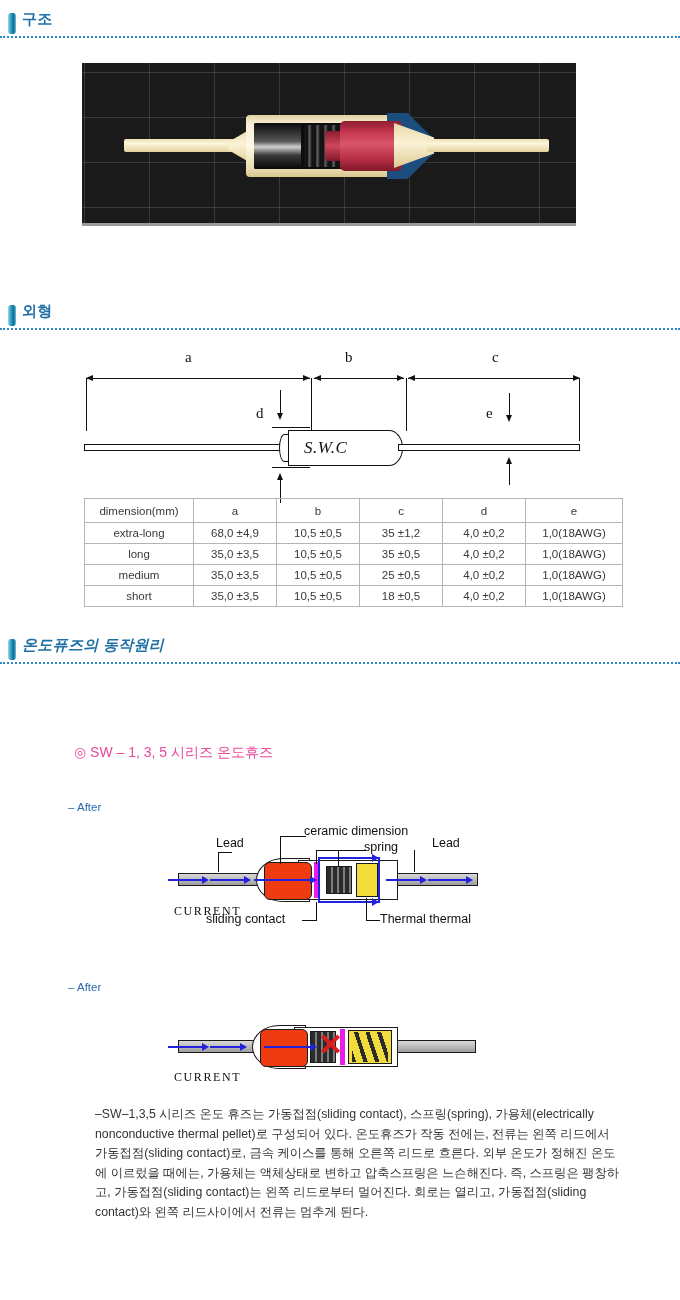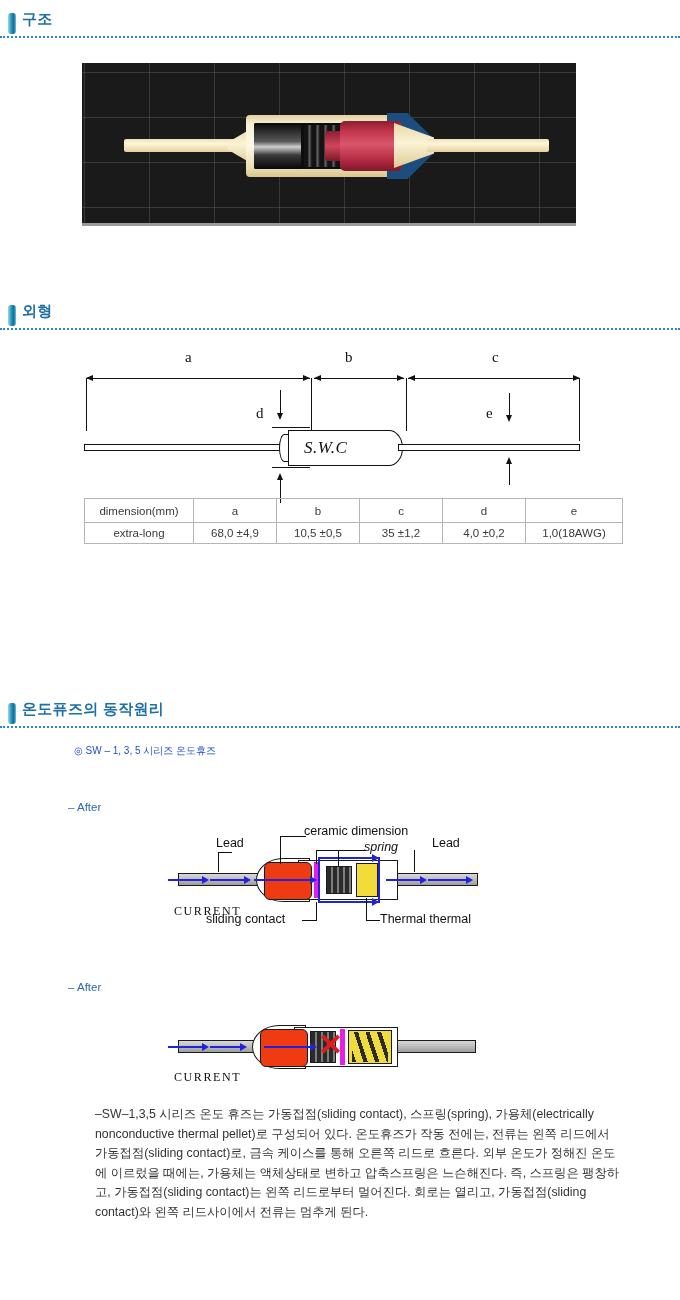--- a/index.html
+++ b/index.html
@@ -301,22 +301,22 @@
   .dim-table th { height: 15px; }
   .c0 { width: 104px; }
   .c1, .c2, .c3, .c4 { width: 78px; }
   .c5 { width: 92px; }
 
   
   .bullet-line {
     position: absolute;
     left: 74px;
     top: 744px;
-    font-size: 10px;
-    color: #1d4ed8;
+    font-size: 14px;
+    color: #ec4899;
     white-space: nowrap;
     text-align: right;
   }
   .step-label {
     position: absolute;
     left: 68px;
     font-size: 11.5px;
     color: #2a6aae;
     white-space: nowrap;
   }
@@ -504,24 +504,48 @@
   </thead>
   <tbody>
     <tr>
       <td>extra-long</td>
       <td>68,0 ±4,9</td>
       <td>10,5 ±0,5</td>
       <td>35 ±1,2</td>
       <td>4,0 ±0,2</td>
       <td>1,0(18AWG)</td>
     </tr>
+    <tr>
+      <td>long</td>
+      <td>35,0 ±3,5</td>
+      <td>10,5 ±0,5</td>
+      <td>35 ±0,5</td>
+      <td>4,0 ±0,2</td>
+      <td>1,0(18AWG)</td>
+    </tr>
+    <tr>
+      <td>medium</td>
+      <td>35,0 ±3,5</td>
+      <td>10,5 ±0,5</td>
+      <td>25 ±0,5</td>
+      <td>4,0 ±0,2</td>
+      <td>1,0(18AWG)</td>
+    </tr>
+    <tr>
+      <td>short</td>
+      <td>35,0 ±3,5</td>
+      <td>10,5 ±0,5</td>
+      <td>18 ±0,5</td>
+      <td>4,0 ±0,2</td>
+      <td>1,0(18AWG)</td>
+    </tr>
   </tbody>
 </table>
 
-<div class="section-header" style="top:690px;">
+<div class="section-header" style="top:626px;font-style:italic;">
   <div class="hdr-icon"></div>
   <div class="hdr-title">온도퓨즈의 동작원리</div>
   <div class="hdr-rule"></div>
 </div>
 
 <div class="bullet-line">◎ SW – 1, 3, 5 시리즈 온도휴즈</div>
 <div class="step-label step-before">– After</div>
 
 <div class="schem" style="left:168px; top:828px; width:320px; height:100px;">
 
@@ -564,21 +588,21 @@
   <div class="leader" style="left:170px; top:22px; width:1px; height:16px;"></div>
   <div class="leader" style="left:148px; top:22px; width:50px; height:1px;"></div>
   <div class="leader" style="left:246px; top:22px; width:1px; height:22px;"></div>
   <div class="leader" style="left:148px; top:74px; width:1px; height:18px;"></div>
   <div class="leader" style="left:134px; top:92px; width:15px; height:1px;"></div>
   <div class="leader" style="left:198px; top:70px; width:1px; height:22px;"></div>
   <div class="leader" style="left:198px; top:92px; width:14px; height:1px;"></div>
 
   <div class="sch-text" style="left:48px;  top:8px;">Lead</div>
   <div class="sch-text" style="left:136px; top:-4px;">ceramic dimension</div>
-  <div class="sch-text" style="left:196px; top:12px;font-style:italic;">spring</div>
+  <div class="sch-text" style="left:196px; top:12px;">spring</div>
   <div class="sch-text" style="left:264px; top:8px;">Lead</div>
   <div class="sch-current" style="left:6px; top:76px;">CURRENT</div>
   <div class="sch-text" style="left:38px;  top:84px;">sliding contact</div>
   <div class="sch-text" style="left:212px; top:84px;">Thermal thermal</div>
 </div>
 
 <div class="step-label step-after">– After</div>
 
 <div class="schem" style="left:168px; top:1008px; width:320px; height:70px;">
   <div class="sch-lead" style="left:10px;  top:32px; width:78px;"></div>

